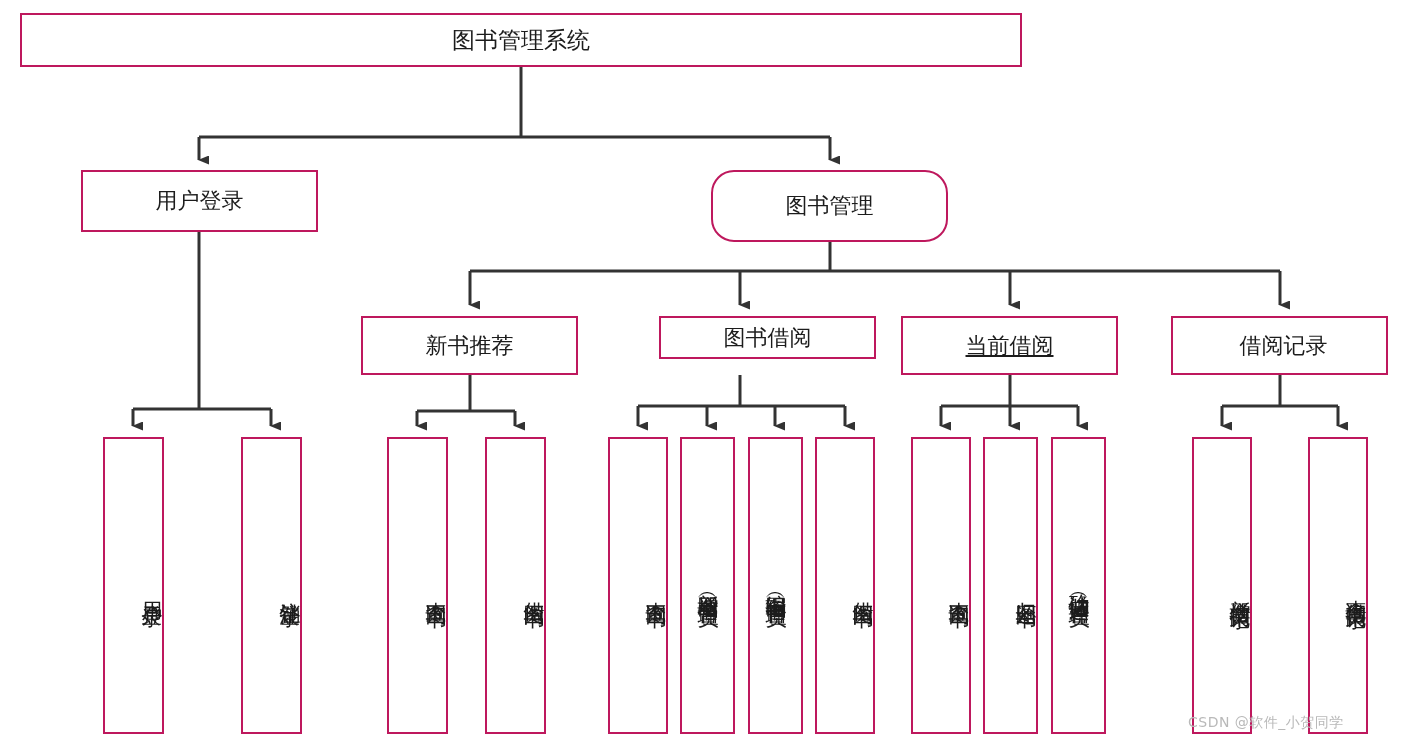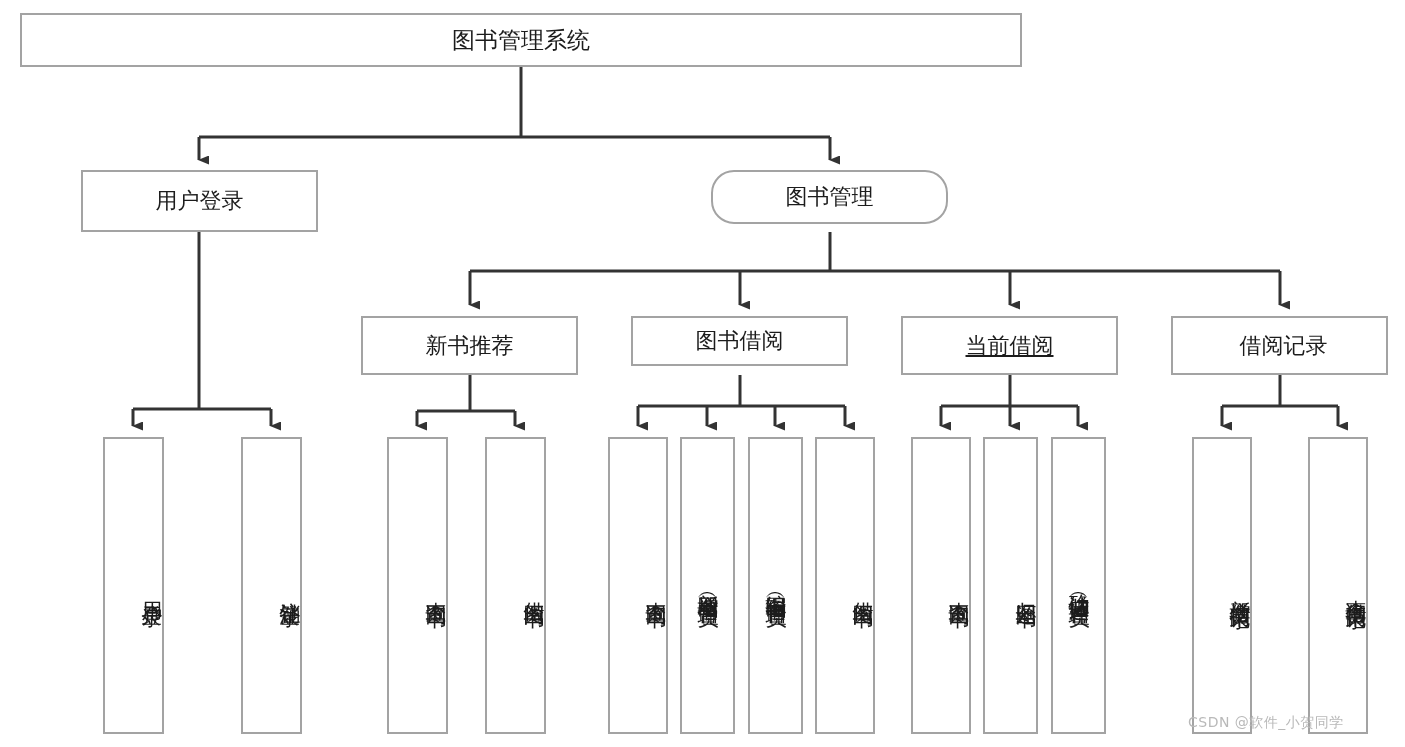--- a/index.html
+++ b/index.html
@@ -20,21 +20,21 @@
     left: 0;
     top: 0;
     width: 1405px;
     height: 747px;
     pointer-events: none;
   }
   .node {
     position: absolute;
     box-sizing: border-box;
     background: #ffffff;
-    border: 2px solid #a3a3a3;
+    border: 2px solid #be185d;
     display: flex;
     align-items: center;
     justify-content: center;
     color: #1c1c1c;
   }
   .node.root      { font-size: 23px; }
   .node.level2    { font-size: 22px; }
   .node.level3    { font-size: 22px; }
   .node.leaf {
     writing-mode: vertical-rl;
@@ -113,28 +113,28 @@
     </g>
   </svg>
 
   <div class="node root" style="left:20px; top:13px; width:1002px; height:54px;">
     <span class="label">图书管理系统</span>
   </div>
 
   <div class="node level2" style="left:81px; top:170px; width:237px; height:62px;">
     <span class="label">用户登录</span>
   </div>
-  <div class="node level2" style="left:711px; top:170px; width:237px; height:54px;border-radius:23px;">
+  <div class="node level2" style="left:711px; top:170px; width:237px; height:72px;border-radius:23px;">
     <span class="label">图书管理</span>
   </div>
 
   <div class="node level3" style="left:361px; top:316px; width:217px; height:59px;">
     <span class="label">新书推荐</span>
   </div>
-  <div class="node level3" style="left:631px; top:316px; width:217px; height:50px;">
+  <div class="node level3" style="left:659px; top:316px; width:217px; height:43px;">
     <span class="label">图书借阅</span>
   </div>
   <div class="node level3" style="left:901px; top:316px; width:217px; height:59px;text-decoration:underline;">
     <span class="label">当前借阅</span>
   </div>
   <div class="node level3" style="left:1171px; top:316px; width:217px; height:59px;padding-left:8px;">
     <span class="label">借阅记录</span>
   </div>
 
   <div class="node leaf" style="left:103px; top:437px; width:61px; height:297px;">

